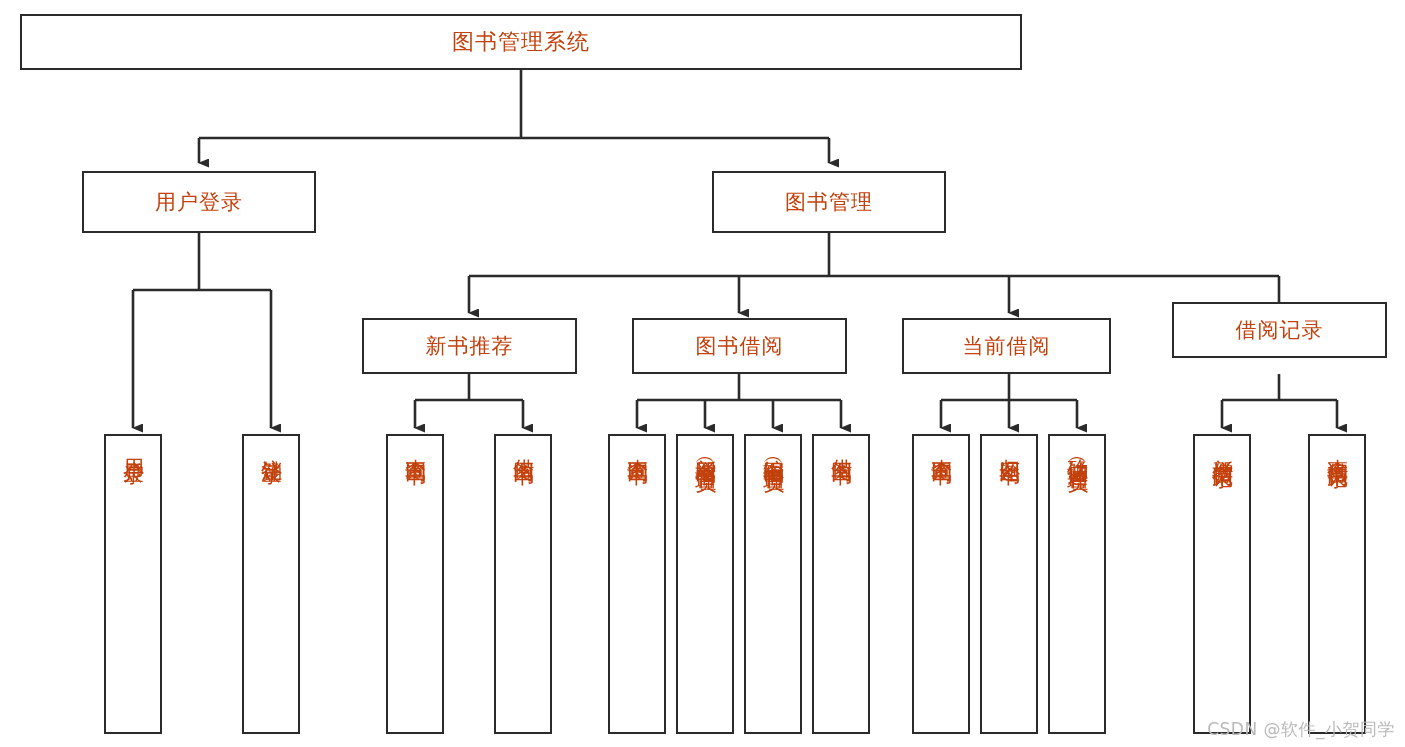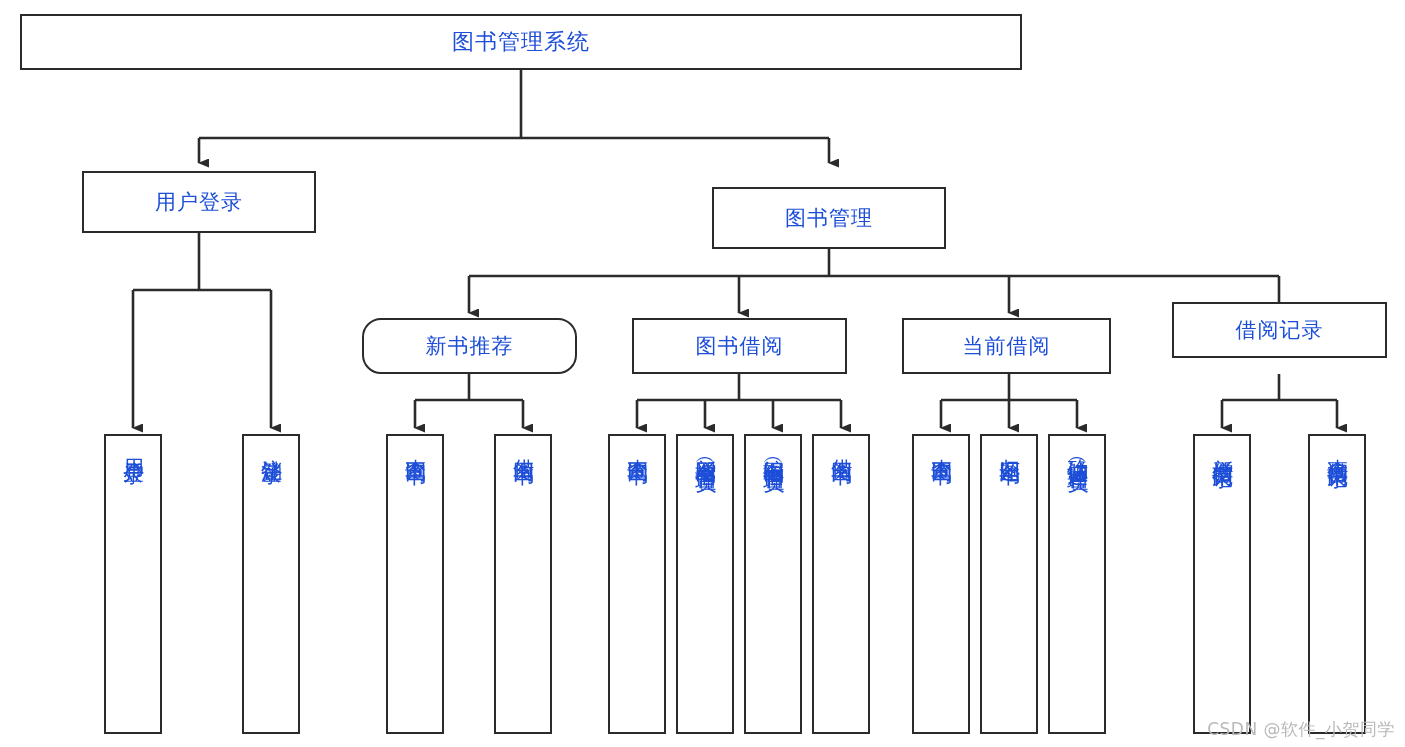--- a/index.html
+++ b/index.html
@@ -4,21 +4,21 @@
 <style>
   html,body{margin:0;padding:0;background:#ffffff;}
   body{width:1405px;height:747px;overflow:hidden;
        font-family:"DejaVu Sans","Liberation Sans",sans-serif;}
   #stage{position:relative;width:1405px;height:747px;background:#fff;}
   svg#wires{position:absolute;left:0;top:0;width:1405px;height:747px;}
 
   .node{position:absolute;box-sizing:border-box;background:#ffffff;
         border:2.5px solid #2b2b2b;display:flex;align-items:center;
         justify-content:center;}
-  .node .lbl{color:#1d4ed8;white-space:nowrap;text-align:center;}
+  .node .lbl{color:#c2410c;white-space:nowrap;text-align:center;}
 
   
   .h-node .lbl{font-size:21px;line-height:1;letter-spacing:1px;}
   .root .lbl{font-size:22px;}
 
   
   .v-node{align-items:flex-start;justify-content:center;padding-top:6px;}
   .v-node .lbl{writing-mode:vertical-rl;text-orientation:upright;
                font-size:21px;line-height:1.32;letter-spacing:2px;
                white-space:normal;}
@@ -82,25 +82,25 @@
     </g>
   </svg>
 
   <div class="node h-node root" style="left:20px;top:14px;width:1002px;height:56px;">
     <span class="lbl">图书管理系统</span>
   </div>
 
   <div class="node h-node" style="left:82px;top:171px;width:234px;height:62px;">
     <span class="lbl">用户登录</span>
   </div>
-  <div class="node h-node" style="left:712px;top:187px;width:234px;height:62px;">
+  <div class="node h-node" style="left:712px;top:171px;width:234px;height:62px;">
     <span class="lbl">图书管理</span>
   </div>
 
-  <div class="node h-node" style="left:362px;top:318px;width:215px;height:56px;border-radius:19px;">
+  <div class="node h-node" style="left:362px;top:318px;width:215px;height:56px;">
     <span class="lbl">新书推荐</span>
   </div>
   <div class="node h-node" style="left:632px;top:318px;width:215px;height:56px;">
     <span class="lbl">图书借阅</span>
   </div>
   <div class="node h-node" style="left:902px;top:318px;width:209px;height:56px;">
     <span class="lbl">当前借阅</span>
   </div>
   <div class="node h-node" style="left:1172px;top:302px;width:215px;height:56px;">
     <span class="lbl">借阅记录</span>

